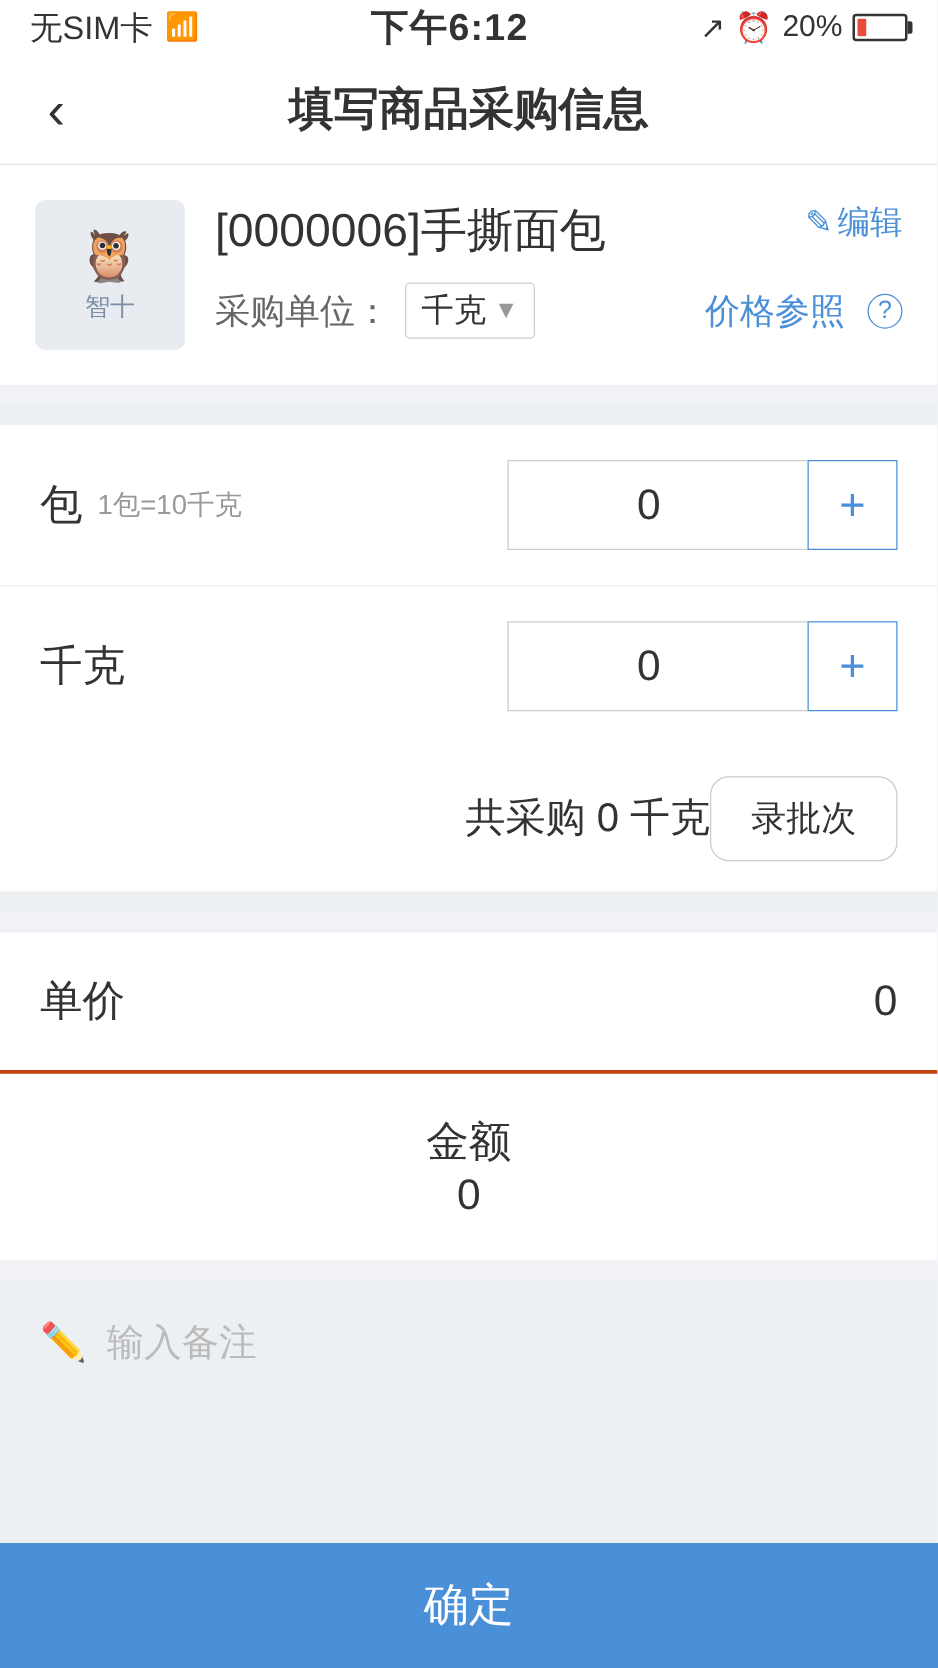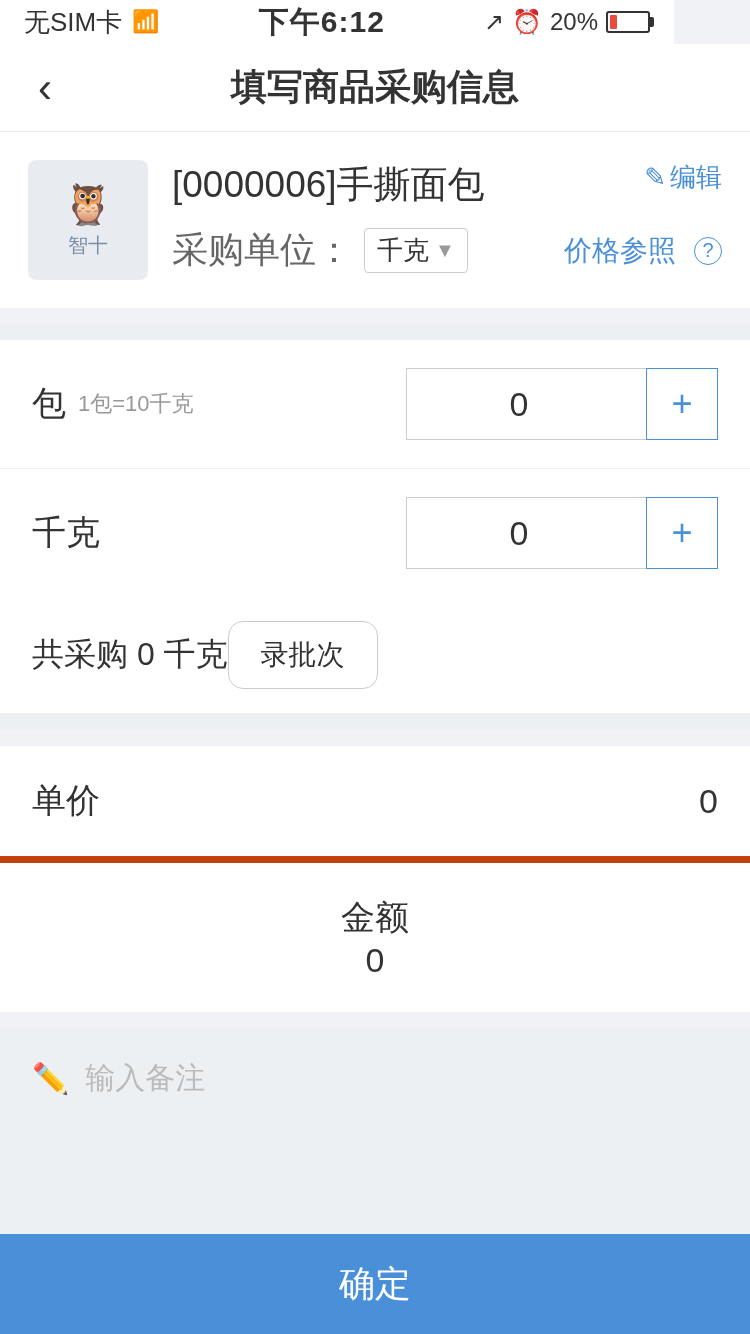--- a/index.html
+++ b/index.html
@@ -8,21 +8,21 @@
       width: 750px;
       min-height: 1334px;
       font-family: -apple-system, "PingFang SC", "Helvetica Neue", Arial, sans-serif;
       background: #f0f2f5;
       font-size: 32px;
       color: #333;
     }
 
     
     .status-bar {
-      width: 674px;
+      width: 750px;
       height: 44px;
       background: #fff;
       display: flex;
       align-items: center;
       justify-content: space-between;
       padding: 0 24px;
       font-size: 28px;
       font-weight: 500;
     }
     .status-left { display: flex; align-items: center; gap: 10px; font-size: 26px; }
@@ -131,21 +131,21 @@
       display: flex;
       align-items: center;
       gap: 4px;
       cursor: pointer;
     }
     .product-unit-row {
       display: flex;
       align-items: center;
       justify-content: space-between;
     }
-    .unit-label { font-size: 36px; color: #666; }
+    .unit-label { font-size: 28px; color: #666; }
     .unit-select {
       display: flex;
       align-items: center;
       gap: 6px;
       border: 1px solid #ccc;
       border-radius: 4px;
       padding: 4px 12px;
       font-size: 26px;
       color: #333;
       cursor: pointer;
@@ -213,21 +213,21 @@
       align-items: center;
       justify-content: center;
       cursor: pointer;
     }
 
     
     .summary-row {
       background: #fff;
       display: flex;
       align-items: center;
-      justify-content: flex-start;
+      justify-content: flex-end;
       padding: 24px 32px;
       border-bottom: 1px solid #f0f0f0;
     }
     .summary-text {
       font-size: 32px;
       color: #333;
     }
     .batch-btn {
       border: 1px solid #ccc;
       background: #fff;
@@ -241,21 +241,21 @@
     
     .price-section {
       background: #fff;
       margin-top: 16px;
     }
     .price-row {
       display: flex;
       align-items: center;
       justify-content: space-between;
       padding: 32px 32px;
-      border-bottom: 7px solid #c2410c;
+      border-bottom: 3px solid #c2410c;
     }
     .price-row:last-child { border-bottom: none; flex-direction: column; }
     .price-label {
       font-size: 34px;
       color: #333;
     }
     .price-value {
       font-size: 34px;
       color: #333;
     }

